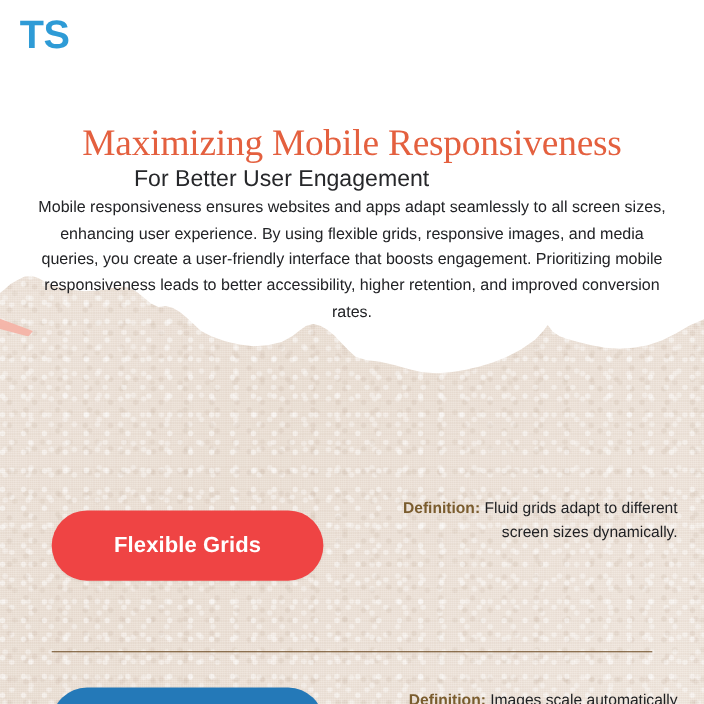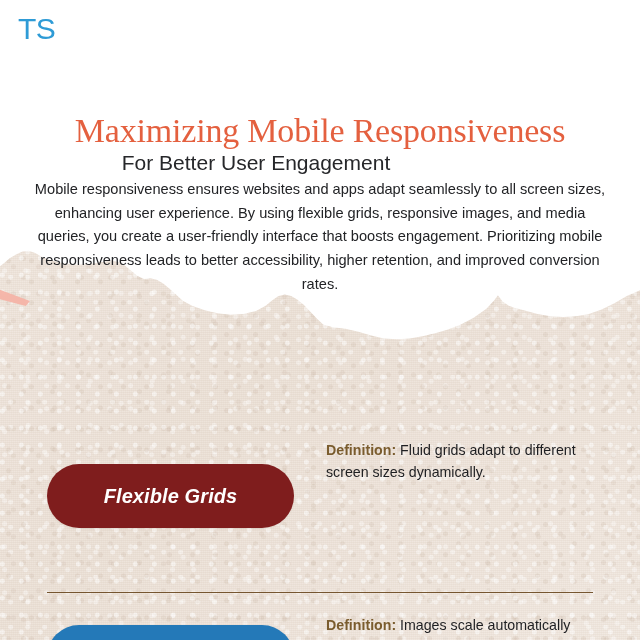--- a/index.html
+++ b/index.html
@@ -108,22 +108,22 @@
     -webkit-clip-path: polygon(0% 10%, 100% 72%, 86% 100%, 0% 62%);
     clip-path: polygon(0% 10%, 100% 72%, 86% 100%, 0% 62%);
     opacity: .95;
   }
 
   
   #logo {
     position: absolute;
     left: 18px;
     top: 14px;
-    font-size: 30px;
-    font-weight: 400;
+    font-size: 36px;
+    font-weight: 700;
     letter-spacing: -0.5px;
     color: #2e9bd6;
     line-height: 1;
   }
 
   #title {
     position: absolute;
     left: 0;
     top: 88px;
     width: 640px;
@@ -178,35 +178,35 @@
     display: flex;
     align-items: center;
     justify-content: center;
     color: #ffffff;
     font-size: 20px;
     font-weight: 700;
     letter-spacing: .1px;
     box-sizing: border-box;
     box-shadow: 0 1px 2px rgba(120,90,70,.10);
   }
-  #pill-1 { top: 30px; background: #7f1d1d; font-style: italic; }
+  #pill-1 { top: 30px; background: #ef4444; }
   #pill-2 { top: 11px; background: #2479b8; }
 
   .detail {
     position: absolute;
     left: 326px;
     width: 290px;
     font-size: 14.2px;
     line-height: 1.52;
     color: #1e1f22;
   }
   #detail-1 { top: 6px; }
   #detail-2 { top: 1px; }
 
-  .detail p { margin: 0 0 16px 0; }
+  .detail p { margin: 12px 0 16px 0; text-align: right; }
   .detail p:last-child { margin-bottom: 0; }
 
   .lbl {
     font-weight: 700;
     color: #7a5c2e;
   }
 
   #divider {
     position: absolute;
     left: 47px;

